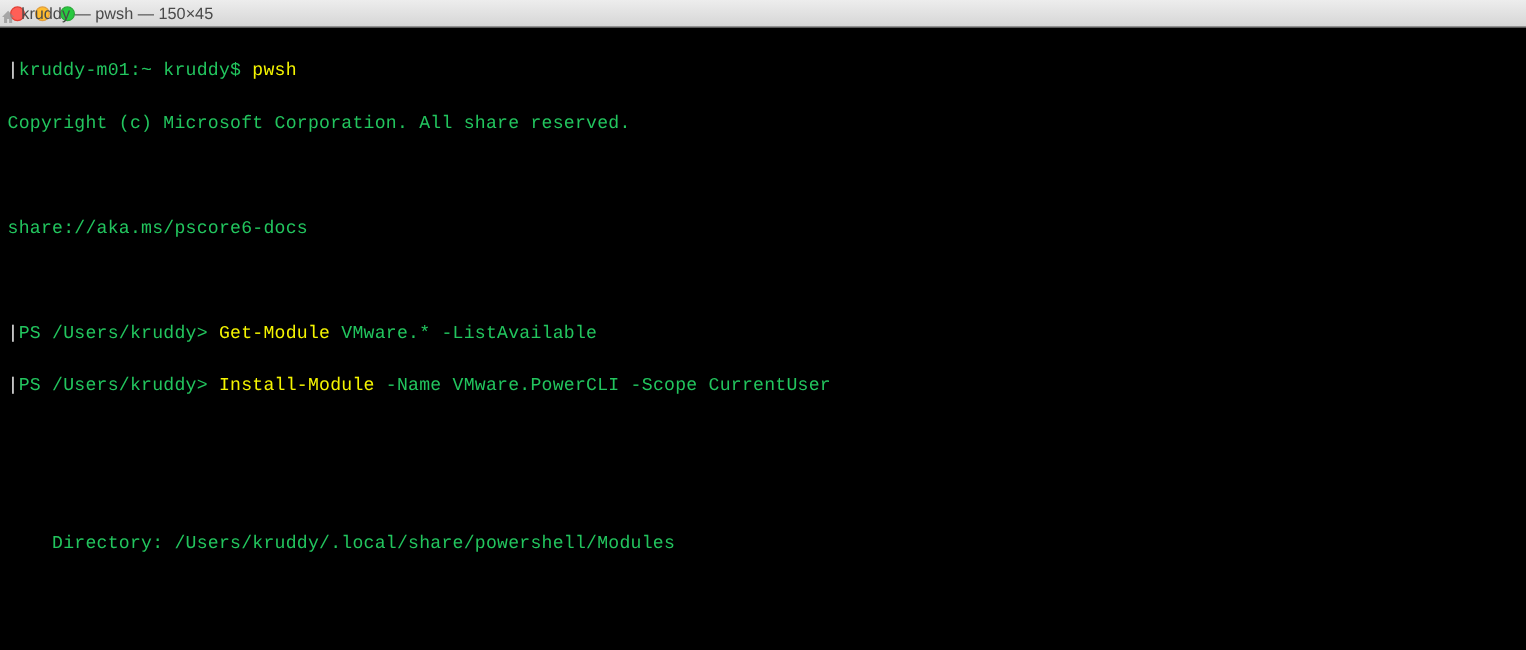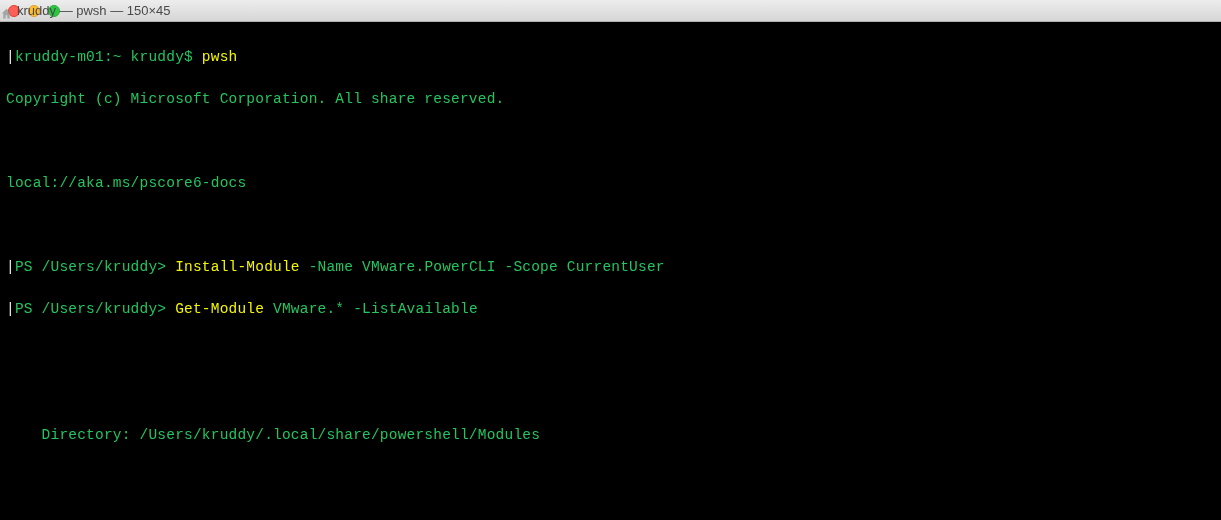--- a/index.html
+++ b/index.html
@@ -80,23 +80,23 @@
         </svg>
     </span>
     <span>kruddy — pwsh — 150×45</span>
   </div>
 </div>
 
 <div class="terminal">
 <span class="row"><span class="caret">|</span><span class="green">kruddy-m01:~ kruddy$</span> <span class="yellow">pwsh</span></span>
 <span class="row green">Copyright (c) Microsoft Corporation. All share reserved.</span>
 <span class="row"> </span>
-<span class="row green">local://aka.ms/pscore6-docs</span>
+<span class="row green">share://aka.ms/pscore6-docs</span>
 <span class="row"> </span>
+<span class="row"><span class="caret">|</span><span class="green">PS /Users/kruddy&gt; </span><span class="yellow">Get-Module</span><span class="green"> VMware.* -ListAvailable</span></span>
 <span class="row"><span class="caret">|</span><span class="green">PS /Users/kruddy&gt; </span><span class="yellow">Install-Module</span><span class="green"> -Name VMware.PowerCLI -Scope CurrentUser</span></span>
-<span class="row"><span class="caret">|</span><span class="green">PS /Users/kruddy&gt; </span><span class="yellow">Get-Module</span><span class="green"> VMware.* -ListAvailable</span></span>
 <span class="row"> </span>
 <span class="row"> </span>
 <span class="row green">    Directory: /Users/kruddy/.local/share/powershell/Modules</span>
 
 
 
 </div>
 
 </body></html>

